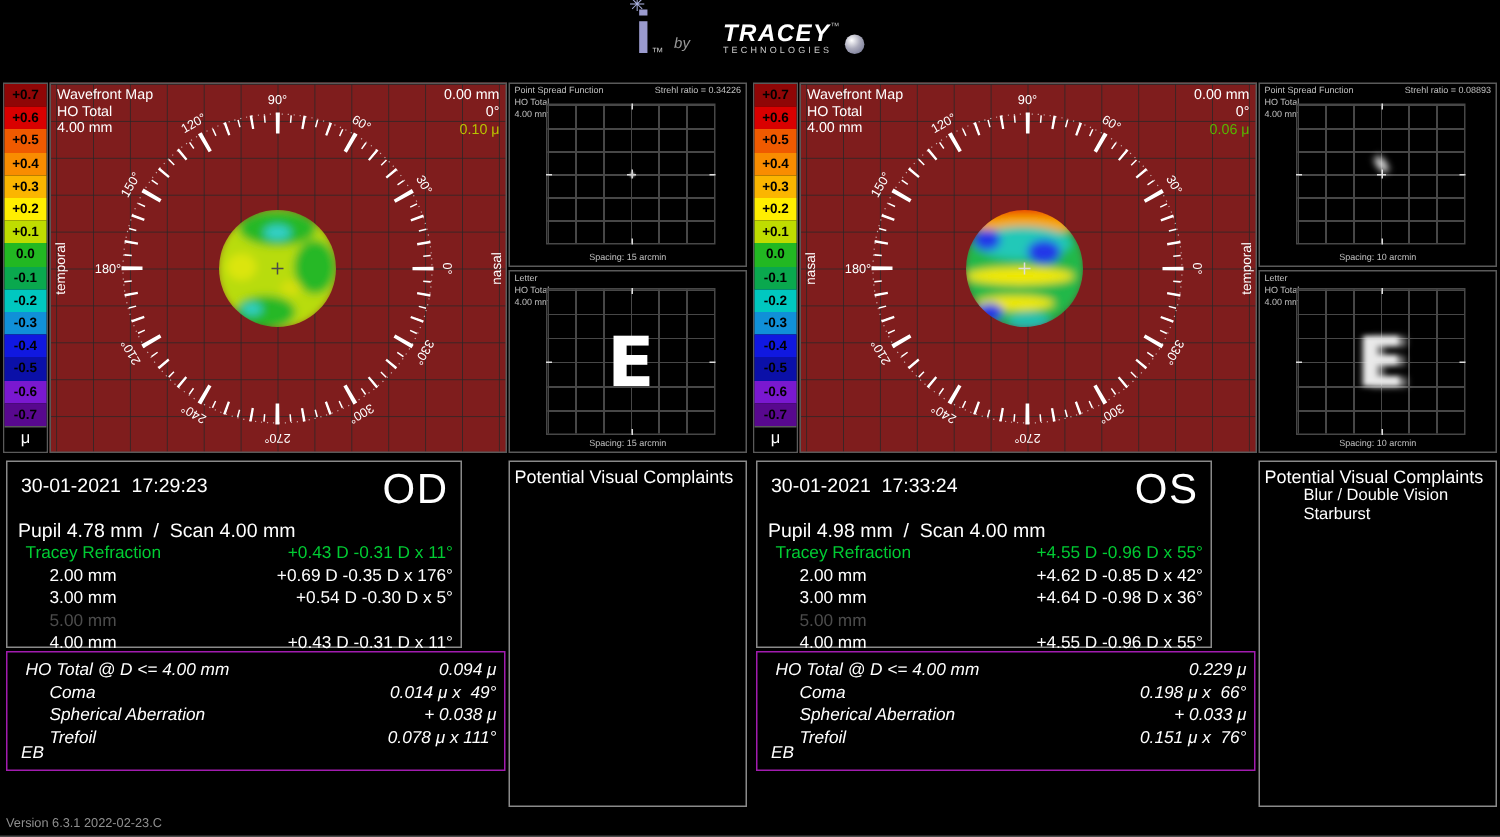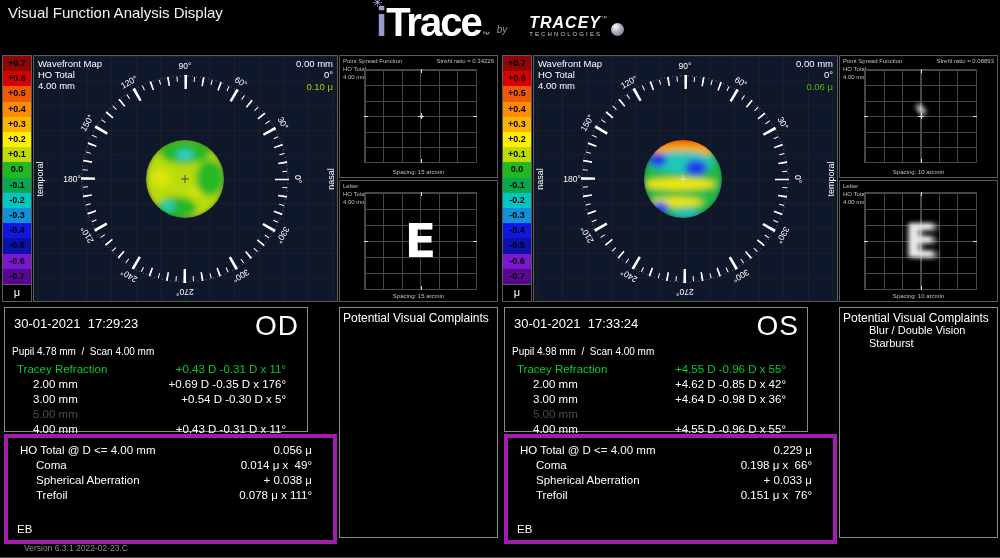--- a/index.html
+++ b/index.html
@@ -30,21 +30,21 @@
   .eye-panel.left  { left:2px; }
   .eye-panel.right { left:502px; }
 
   
   .scale { position:absolute; left:0; top:0; width:30px; height:247px; border:1px solid #5a5a5a; display:flex; flex-direction:column; box-sizing:border-box; }
   .swatch { flex:1; position:relative; }
   .swatch-label { display:block; text-align:center; font-size:9px; font-weight:bold; color:#000; line-height:15px; }
   .scale-unit { height:16px; background:#000; color:#fff; font-size:11px; text-align:center; line-height:15px; border-top:1px solid #5a5a5a; }
 
   
-  .map { position:absolute; left:31px; top:0; width:305px; height:247px; border:1px solid #5a5a5a; box-sizing:border-box; background:#0f172a; }
+  .map { position:absolute; left:31px; top:0; width:305px; height:247px; border:1px solid #5a5a5a; box-sizing:border-box; background:#7f1d1d; }
   .map-head { position:absolute; left:4px; top:2px; font-size:9.5px; line-height:1.18; color:#fff; z-index:3; }
   .cursor { position:absolute; right:4px; top:2px; font-size:9.5px; line-height:1.2; text-align:right; color:#fff; z-index:3; }
   .side-label { position:absolute; top:50%; writing-mode:vertical-rl; transform:translateY(-50%) rotate(180deg); font-size:9px; color:#fff; z-index:3; }
   .side-label.sl-left { left:1px; }
   .side-label.sl-right { right:1px; }
   .map-svg { position:absolute; left:0; top:0; }
   .angle { position:absolute; font-size:8.5px; color:#fff; transform:translate(-50%,-50%) rotate(var(--r,0deg)); white-space:nowrap; z-index:2; }
 
   
   .mini { position:absolute; left:337px; width:159px; border:1px solid #5a5a5a; box-sizing:border-box; background:#000; }
@@ -69,54 +69,52 @@
   .cm-ch     { left:50%; top:50%; width:6px; height:1px; transform:translateX(-50%); }
   .psf-dot    { position:absolute; left:50%; top:50%; width:3px; height:3px; margin:-1px 0 0 -1px; border-radius:50%; background:#c9c9c9; filter:blur(.6px); }
   .psf-smudge { position:absolute; left:calc(50% - 3px); top:calc(50% - 13px); width:6px; height:13px; border-radius:50%; background:#ececec; filter:blur(2.5px); transform:rotate(-38deg); }
   .letterE { position:absolute; left:0; top:0; width:100%; height:100%; display:flex; align-items:center; justify-content:center;
     font-family:"DejaVu Sans", sans-serif; font-weight:bold; font-size:46px; color:#fff; }
   .letterE.blurred { filter:blur(1.9px); color:#e9e9e9;
     text-shadow:5px 1px 3px rgba(255,255,255,.55), -2px 1px 2px rgba(255,255,255,.3); }
 
   
   .info-box { position:absolute; left:2px; top:252px; width:304px; height:125px; border:1px solid #8a8a8a; box-sizing:border-box; }
-  .ho-box   { position:absolute; left:2px; top:379px; width:333px; height:110px; border:4px solid #a21caf; box-sizing:border-box; }
+  .ho-box   { position:absolute; left:2px; top:379px; width:333px; height:80px; border:1px solid #a21caf; box-sizing:border-box;font-style:italic; }
   .dt  { position:absolute; left:9px; top:8px; font-size:13px; white-space:pre; color:#fff; }
   .eye-label { position:absolute; right:8px; top:2px; font-size:28px; letter-spacing:1px; color:#fff; }
-  .pupil { position:absolute; left:7px; top:38px; font-size:10px; white-space:pre; color:#fff; }
+  .pupil { position:absolute; left:7px; top:38px; font-size:13px; white-space:pre; color:#fff; }
   .drow { position:absolute; left:0; width:100%; height:15px; font-size:11.5px; box-sizing:border-box; padding-right:7px; }
   .drow .lbl { position:absolute; left:12px; white-space:pre; }
   .drow .lbl.indent { left:28px; }
-  .drow .val { position:absolute; right:21px; white-space:pre; text-align:right; }
+  .drow .val { position:absolute; right:5px; white-space:pre; text-align:right; }
   .green { color:#00cc33; }
   .muted { color:#4c4c4c; }
   .op { position:absolute; left:9px; bottom:5px; font-size:11.5px; color:#fff; }
 
   .complaints { position:absolute; left:337px; top:252px; width:159px; height:231px; border:1px solid #8a8a8a; box-sizing:border-box; }
   .c-title { position:absolute; left:3px; top:3px; font-size:12px; color:#fff; }
   .c-item { position:absolute; left:16px; width:100%; height:13px; font-size:11px; }
   .c-item .lbl { position:absolute; left:13px; }
   .c-item .flag { position:absolute; right:6px; }
 
   
-  .version { position:absolute; left:24px; top:543px; font-size:8.5px; color:#8f8f8f; }
+  .version { position:absolute; left:4px; top:543px; font-size:8.5px; color:#8f8f8f; }
   .bottom-line { position:absolute; left:0; bottom:0; width:100%; height:1px; background:#4a4a4a; }
 </style>
 </head>
 <body>
 
 <div class="app">
 
-  <div class="app-title">Visual Function Analysis Display</div>
   <div class="logo">
     <span class="logo-i-wrap">
       <span class="logo-star">✳</span>
       <span class="logo-i">i</span>
     </span>
-    <span class="logo-trace">Trace</span>
     <span class="logo-tm">™</span>
     <span class="logo-by">by</span>
     <span class="tracey-wrap">
       <span class="logo-tracey-line">
         <span class="logo-tracey">TRACEY</span>
         <span class="logo-tracey-tm">™</span>
       </span>
       <span class="logo-tech">TECHNOLOGIES</span>
     </span>
     <span class="logo-sphere"></span>
@@ -288,21 +286,21 @@
       </div>
       <div class="drow" style="top:115px">
         <span class="lbl indent">4.00 mm</span>
         <span class="val">+0.43 D -0.31 D x 11°</span>
       </div>
     </div>
 
     <div class="ho-box">
       <div class="drow" style="top:6px">
         <span class="lbl">HO Total @ D &lt;= 4.00 mm</span>
-        <span class="val">0.056 μ</span>
+        <span class="val">0.094 μ</span>
       </div>
       <div class="drow" style="top:21px">
         <span class="lbl indent">Coma</span>
         <span class="val">0.014 μ x  49°</span>
       </div>
       <div class="drow" style="top:36px">
         <span class="lbl indent">Spherical Aberration</span>
         <span class="val">+ 0.038 μ</span>
       </div>
       <div class="drow" style="top:51px">

